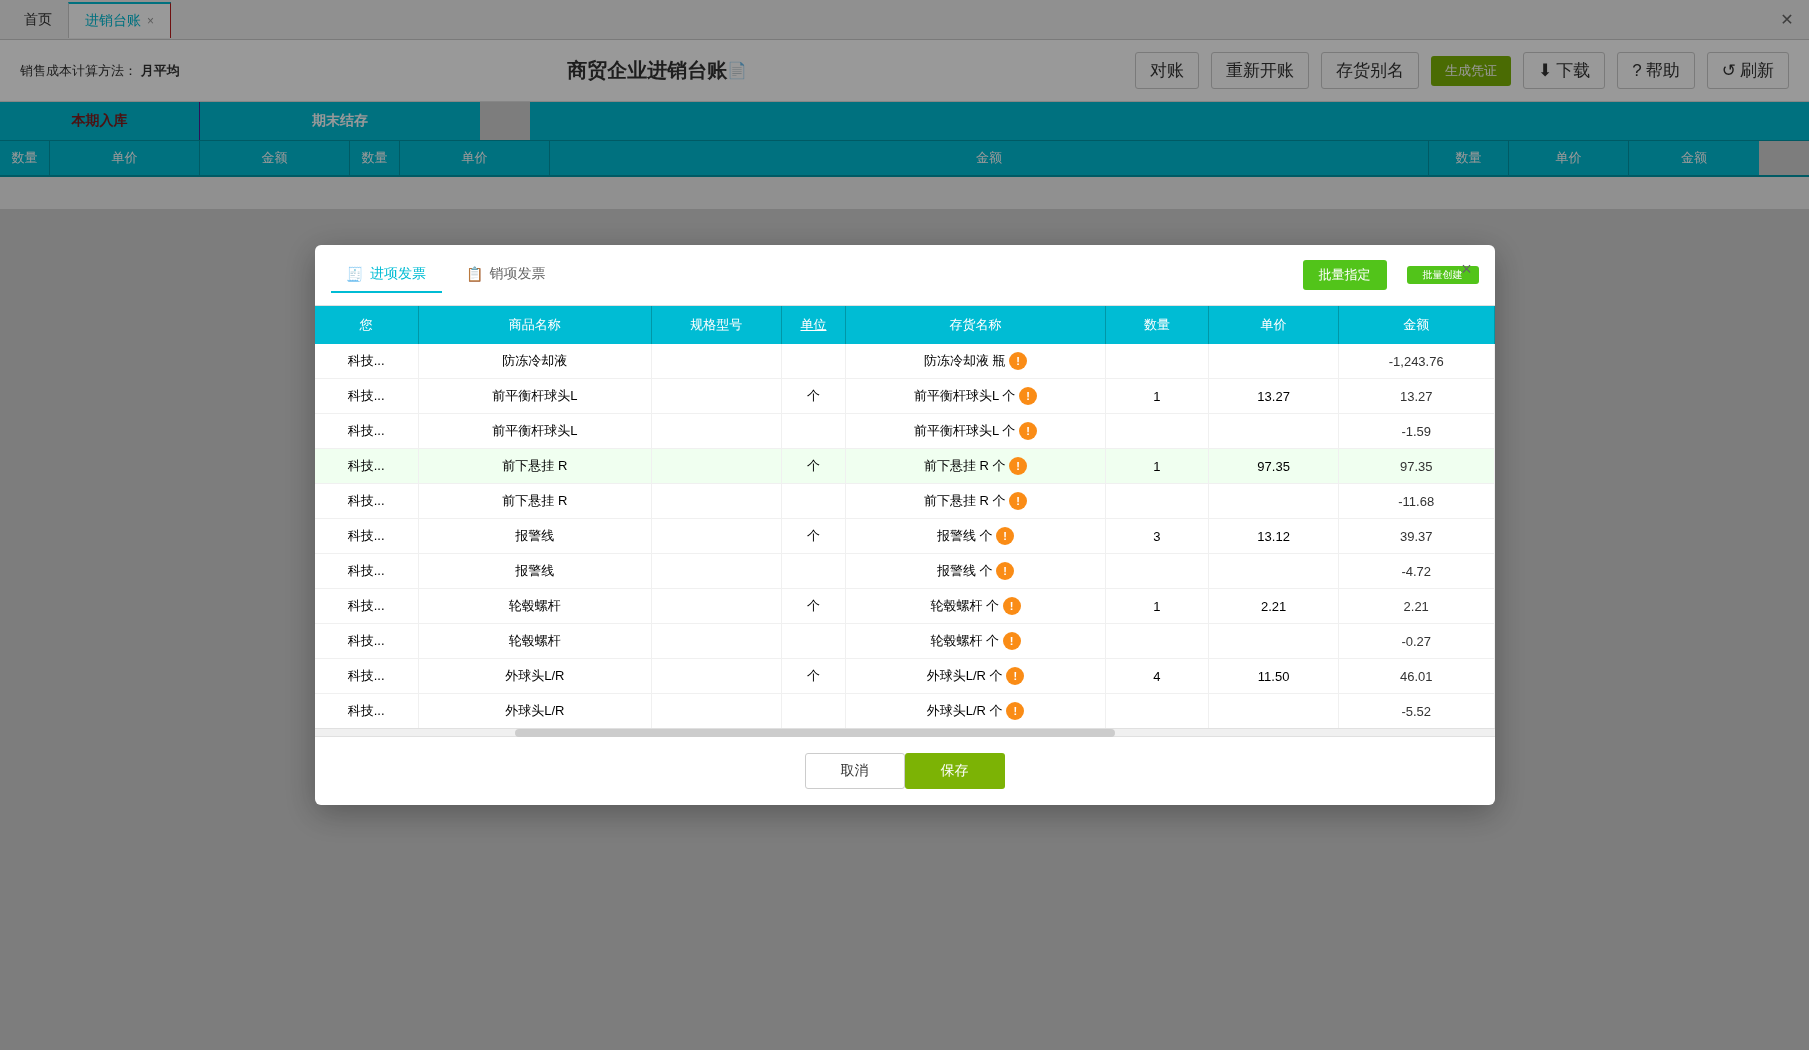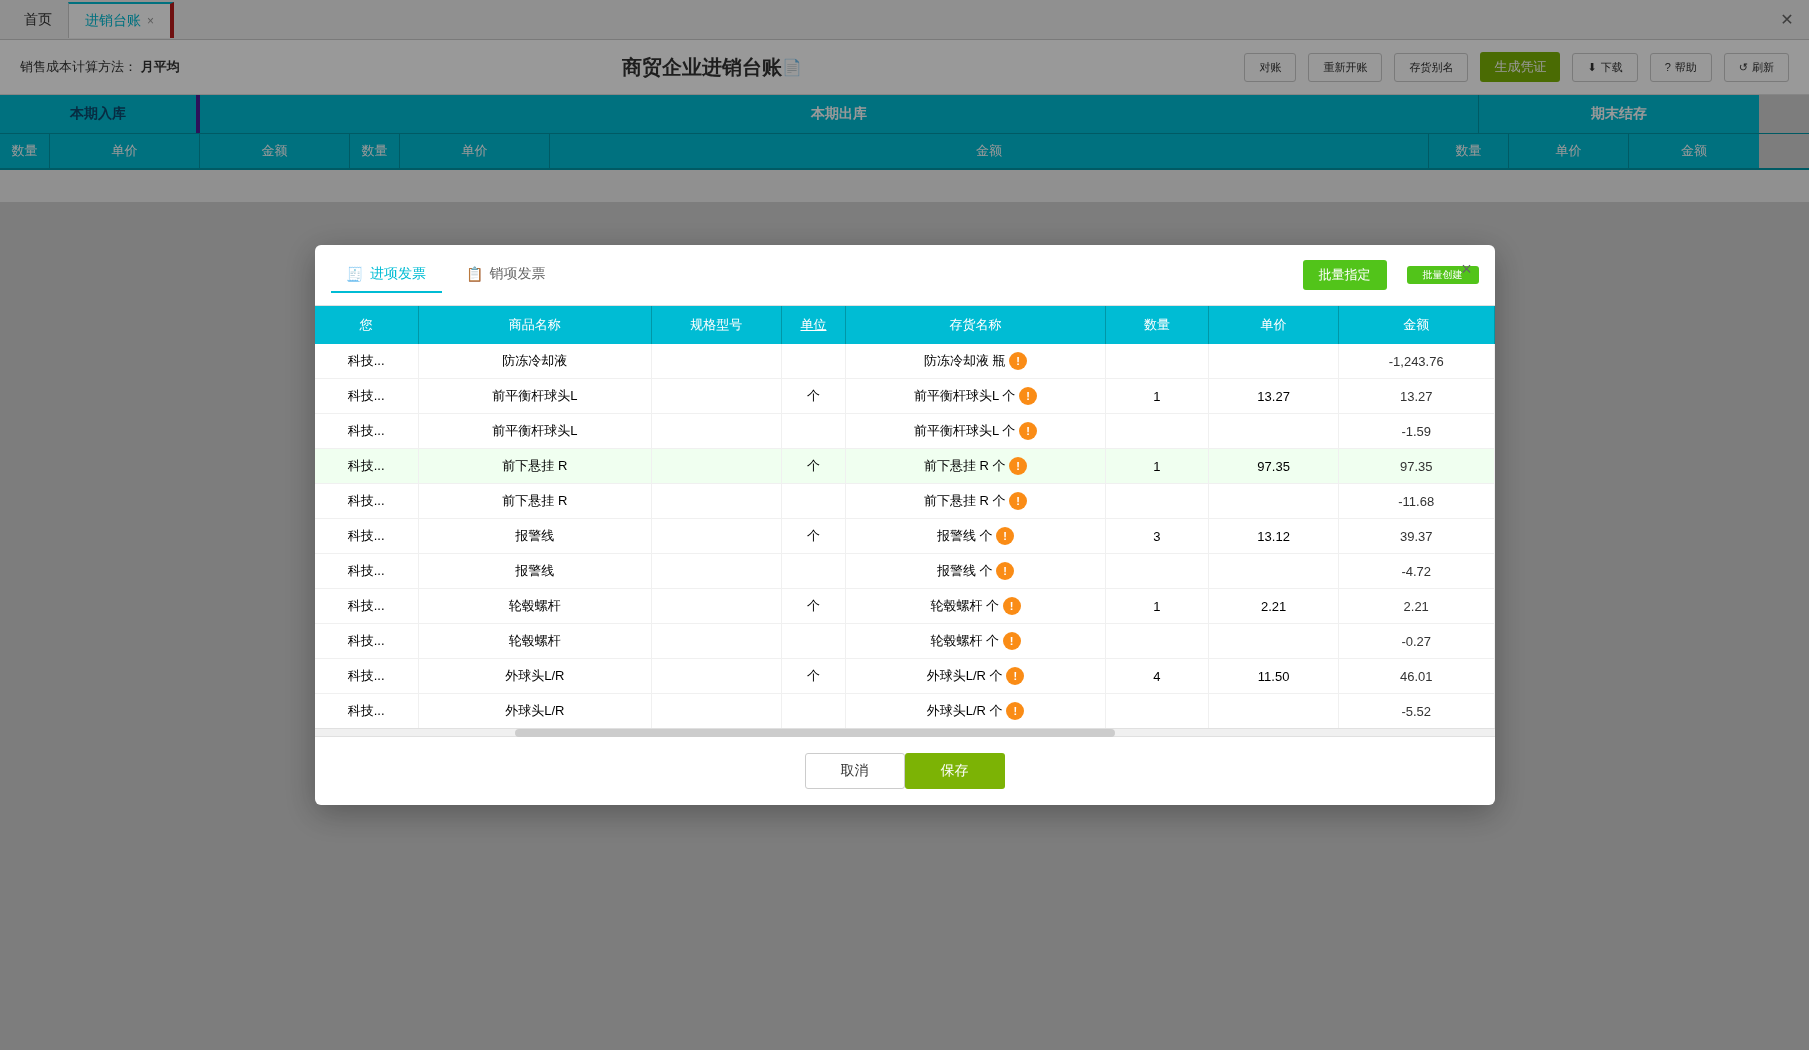--- a/index.html
+++ b/index.html
@@ -8,21 +8,21 @@
     
     .tab-bar {
       display: flex; align-items: center; background: #f0f0f0; height: 40px;
       border-bottom: 1px solid #ccc; padding: 0 8px; position: relative;
     }
     .tab-home {
       padding: 8px 16px; cursor: pointer; color: #333; font-size: 14px;
     }
     .tab-active {
       padding: 8px 16px; background: white; border-top: 2px solid #00bcd4;
-      border-left: 1px solid #ccc; border-right: 4px solid #b91c1c;
+      border-left: 1px solid #ccc; border-right: 1px solid #b91c1c;
       color: #00bcd4; font-size: 14px; display: flex; align-items: center; gap: 6px;
     }
     .tab-close { cursor: pointer; color: #999; font-size: 12px; }
     .window-close {
       position: absolute; right: 8px; top: 50%; transform: translateY(-50%);
       width: 28px; height: 28px; display: flex; align-items: center; justify-content: center;
       cursor: pointer; font-size: 16px; color: #666;
     }
 
     
@@ -30,21 +30,21 @@
       display: flex; align-items: center; padding: 12px 20px; background: white;
       border-bottom: 1px solid #e0e0e0; gap: 12px;
     }
     .cost-method { font-size: 13px; color: #333; }
     .page-title {
       flex: 1; text-align: center; font-size: 20px; font-weight: bold; color: #333;
       display: flex; align-items: center; justify-content: center; gap: 0;
     }
     .btn {
       padding: 6px 14px; border: 1px solid #ccc; background: white;
-      border-radius: 3px; cursor: pointer; font-size: 11px; color: #333;
+      border-radius: 3px; cursor: pointer; font-size: 17px; color: #333;
     }
     .btn-green {
       padding: 6px 14px; background: #7cb305; color: white; border: none;
       border-radius: 3px; cursor: pointer; font-size: 13px;
     }
     .btn-icon { display: flex; align-items: center; gap: 4px; }
 
     
     .modal-overlay {
       position: fixed; top: 0; left: 0; width: 1809px; height: 1050px;
@@ -173,22 +173,21 @@
       <span>?</span>
       <span>帮助</span>
     </button>
     <button class="btn btn-icon">
       <span>↺</span>
       <span>刷新</span>
     </button>
   </div>
 
   <div style="display:flex; background:#00bcd4; border-bottom:1px solid #0097a7;">
-    <div style="width:200px; padding:10px; color:#0c4a6e; text-align:center; border-right:4px solid #4c1d95; font-size:14px; font-weight:bold;">本期入库</div>
-    <div style="flex:1; padding:10px; color:white; text-align:center; border-right:1px solid #0097a7; font-size:14px; font-weight:bold;">本期出库</div>
+    <div style="width:200px; padding:10px; color:#7f1d1d; text-align:center; border-right:1px solid #4c1d95; font-size:14px; font-weight:bold;">本期入库</div>
     <div style="width:280px; padding:10px; color:white; text-align:center; font-size:14px; font-weight:bold;">期末结存</div>
     <div style="width:50px; background:#d0d0d0;"></div>
   </div>
   <div style="display:flex; background:#00bcd4; border-bottom:2px solid #0097a7;">
     <div style="width:50px; padding:8px; color:white; text-align:center; border-right:1px solid #0097a7; font-size:13px;">数量</div>
     <div style="width:150px; padding:8px; color:white; text-align:center; border-right:1px solid #0097a7; font-size:13px;">单价</div>
     <div style="width:150px; padding:8px; color:white; text-align:center; border-right:1px solid #0097a7; font-size:13px;">金额</div>
     <div style="width:50px; padding:8px; color:white; text-align:center; border-right:1px solid #0097a7; font-size:13px;">数量</div>
     <div style="width:150px; padding:8px; color:white; text-align:center; border-right:1px solid #0097a7; font-size:13px;">单价</div>
     <div style="flex:1; padding:8px; color:white; text-align:center; border-right:1px solid #0097a7; font-size:13px;">金额</div>

